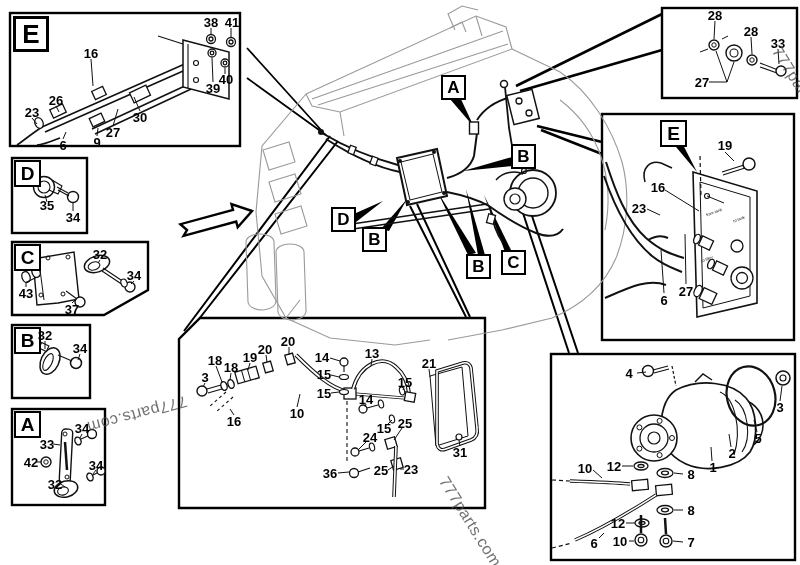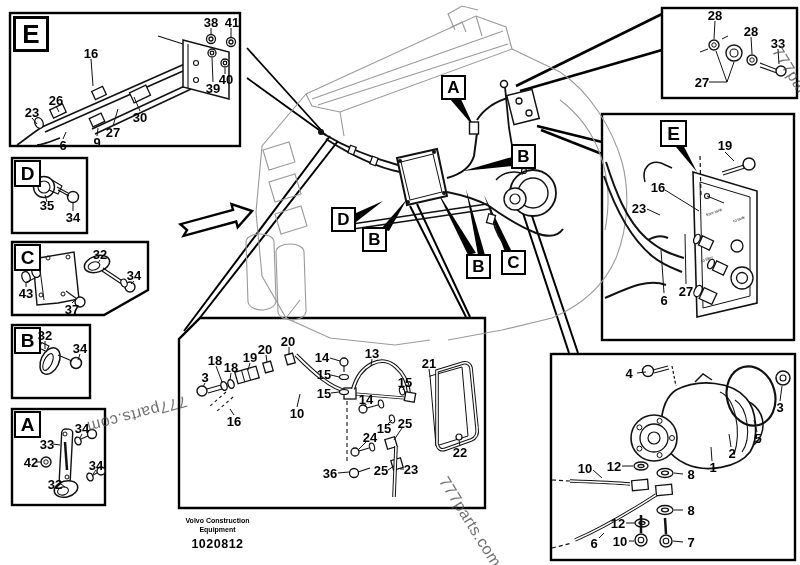--- a/index.html
+++ b/index.html
@@ -401,39 +401,34 @@
   <div class="pn" style="left:405px;top:382px">15</div>
   <div class="pn" style="left:366px;top:399px">14</div>
   <div class="pn" style="left:384px;top:428px">15</div>
   <div class="pn" style="left:297px;top:413px">10</div>
   <div class="pn" style="left:234px;top:421px">16</div>
   <div class="pn" style="left:405px;top:423px">25</div>
   <div class="pn" style="left:370px;top:437px">24</div>
   <div class="pn" style="left:381px;top:470px">25</div>
   <div class="pn" style="left:411px;top:469px">23</div>
   <div class="pn" style="left:330px;top:473px">36</div>
-  <div class="pn" style="left:460px;top:452px">22</div>
+  <div class="pn" style="left:460px;top:452px">31</div>
 
   <div class="pn" style="left:629px;top:373px">4</div>
   <div class="pn" style="left:780px;top:407px">3</div>
   <div class="pn" style="left:758px;top:438px">5</div>
   <div class="pn" style="left:732px;top:453px">2</div>
   <div class="pn" style="left:713px;top:467px">1</div>
   <div class="pn" style="left:585px;top:468px">10</div>
   <div class="pn" style="left:614px;top:466px">12</div>
   <div class="pn" style="left:691px;top:474px">8</div>
   <div class="pn" style="left:691px;top:510px">8</div>
   <div class="pn" style="left:618px;top:523px">12</div>
   <div class="pn" style="left:594px;top:543px">6</div>
   <div class="pn" style="left:620px;top:541px">10</div>
   <div class="pn" style="left:691px;top:542px">7</div>
 
   <div class="wm" style="left:137px;top:414px;transform:translate(-50%,-50%) rotate(165deg)">777parts.com</div>
   <div class="wm" style="left:470px;top:522px;transform:translate(-50%,-50%) rotate(58deg)">777parts.com</div>
   <div class="wm" style="left:803px;top:92px;transform:translate(-50%,-50%) rotate(58deg)">777parts.com</div>
 
-  <div class="footer">
-    <div class="line">Volvo Construction</div>
-    <div class="line">Equipment</div>
-    <div class="num">1020812</div>
-  </div>
 
 </div>
 
 </body></html>

